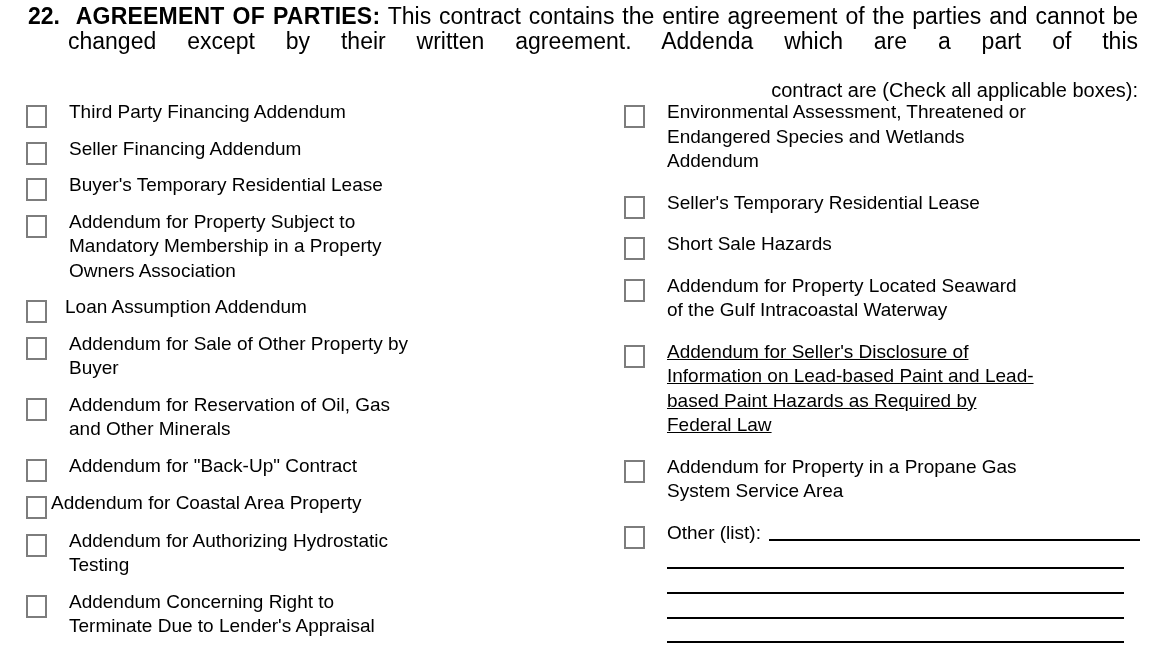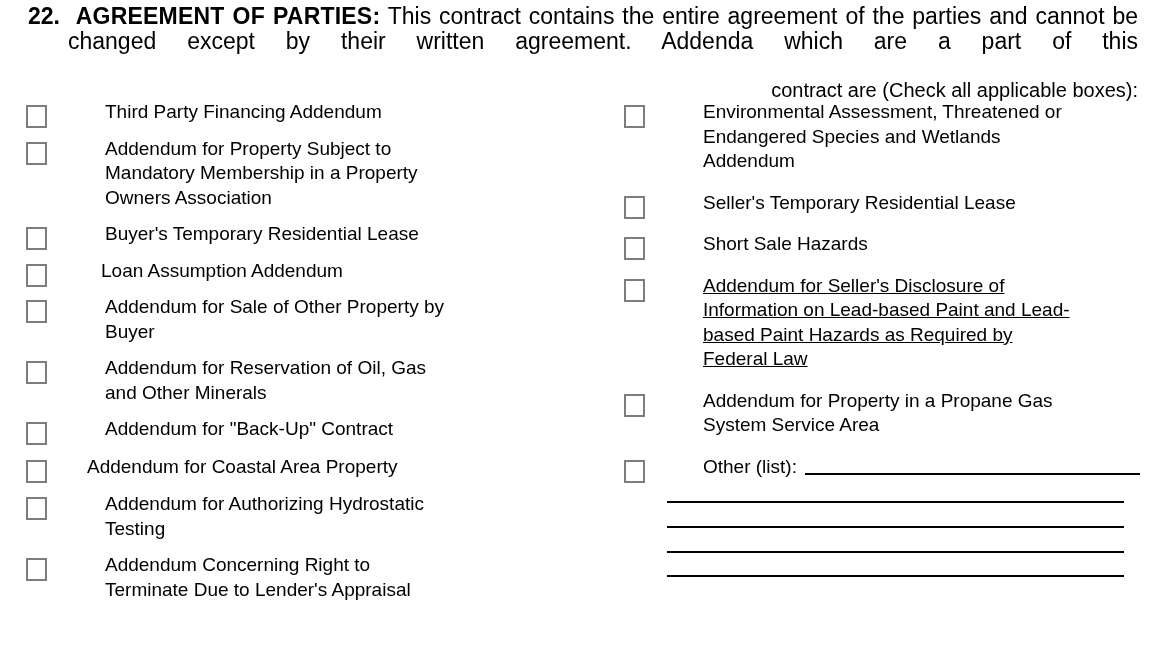--- a/index.html
+++ b/index.html
@@ -78,21 +78,20 @@
     height: 19px;
     border: 2px solid #7d7d7d;
     background: #ffffff;
     box-sizing: content-box;
   }
   .cblabel {
     display: block;
     font-size: 19px;
     line-height: 24.5px;
     white-space: pre-line;
-    margin-left: 36px;
   }
 
   
   .other-row .cblabel {
     display: flex;
     align-items: flex-end;
     white-space: nowrap;
   }
   .other-rule {
     display: inline-block;
@@ -122,33 +121,37 @@
     <div class="clause-last">contract are (Check all applicable boxes):</div>
   </div>
 
   <div class="col col-left">
 
     <div class="cbrow" style="margin-top:0px;">
       <span class="cbox"></span>
       <span class="cblabel">Third Party Financing Addendum</span>
     </div>
 
+    <div class="cbrow" style="margin-top:12px;">
+      <span class="cbox"></span>
+      <span class="cblabel">Seller Financing Addendum</span>
+    </div>
+
+    <div class="cbrow" style="margin-top:12px;">
+      <span class="cbox"></span>
+      <span class="cblabel">Buyer's Temporary Residential Lease</span>
+    </div>
 
     <div class="cbrow" style="margin-top:12px;">
       <span class="cbox"></span>
       <span class="cblabel">Addendum for Property Subject to
 Mandatory Membership in a Property
 Owners Association</span>
     </div>
 
-    <div class="cbrow" style="margin-top:12px;">
-      <span class="cbox"></span>
-      <span class="cblabel">Buyer's Temporary Residential Lease</span>
-    </div>
-
     <div class="cbrow" style="margin-top:12px;padding-left:39px;">
       <span class="cbox"></span>
       <span class="cblabel">Loan Assumption Addendum</span>
     </div>
 
     <div class="cbrow" style="margin-top:12px;">
       <span class="cbox"></span>
       <span class="cblabel">Addendum for Sale of Other Property by
 Buyer</span>
     </div>
@@ -195,20 +198,25 @@
     <div class="cbrow" style="margin-top:17px;">
       <span class="cbox"></span>
       <span class="cblabel">Seller's Temporary Residential Lease</span>
     </div>
 
     <div class="cbrow" style="margin-top:17px;">
       <span class="cbox"></span>
       <span class="cblabel">Short Sale Hazards</span>
     </div>
 
+    <div class="cbrow" style="margin-top:17px;">
+      <span class="cbox"></span>
+      <span class="cblabel">Addendum for Property Located Seaward
+of the Gulf Intracoastal Waterway</span>
+    </div>
 
     <div class="cbrow" style="margin-top:17px;text-decoration:underline;">
       <span class="cbox"></span>
       <span class="cblabel">Addendum for Seller's Disclosure of
 Information on Lead-based Paint and Lead-
 based Paint Hazards as Required by
 Federal Law</span>
     </div>
 
     <div class="cbrow" style="margin-top:17px;">

